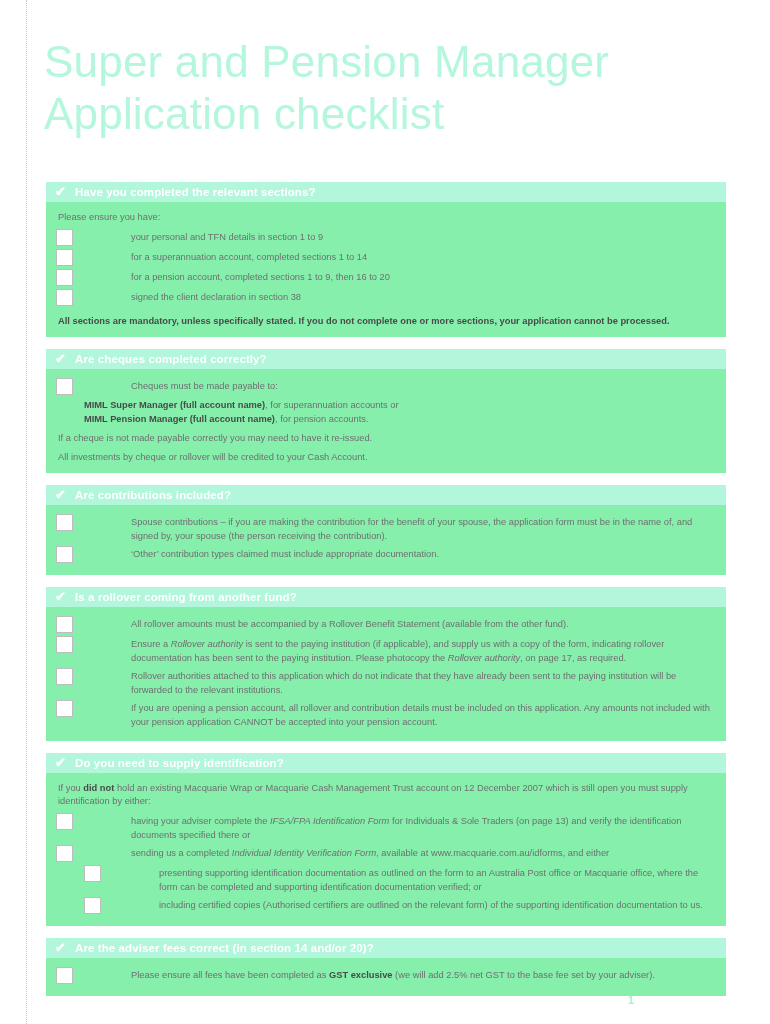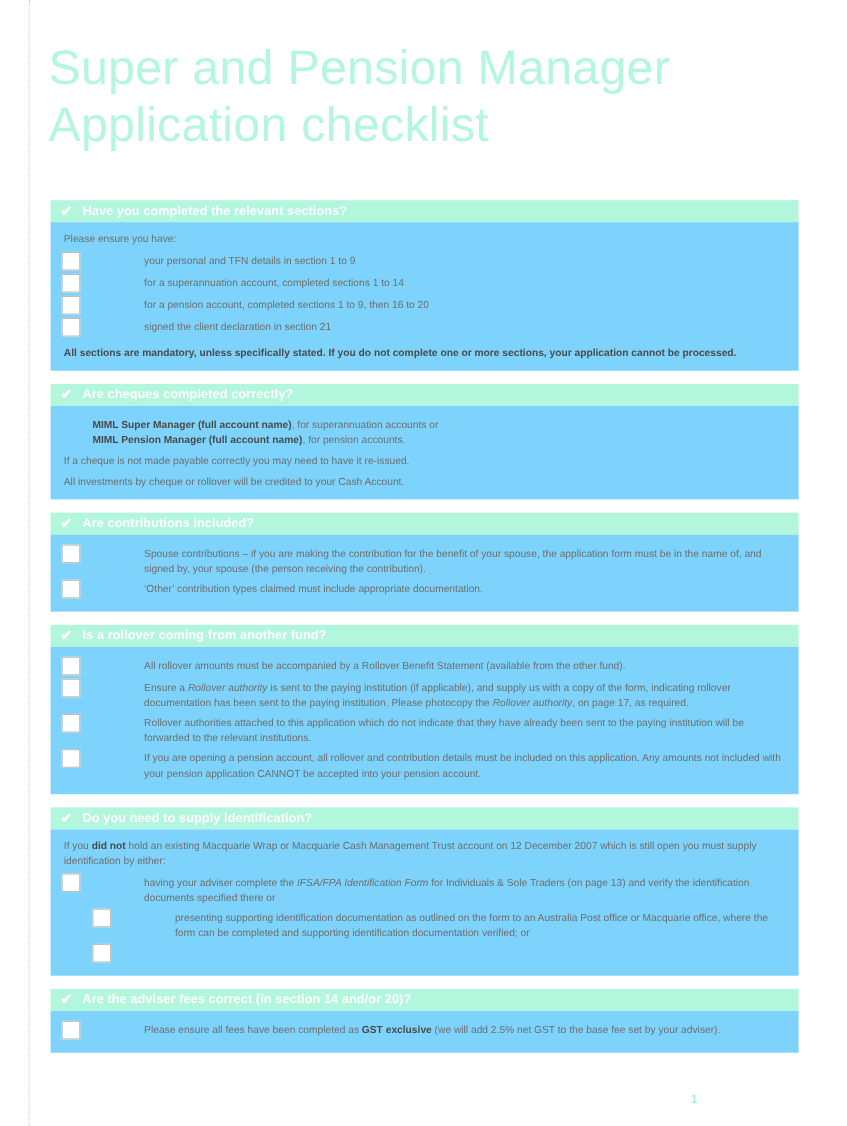--- a/index.html
+++ b/index.html
@@ -74,21 +74,21 @@
     letter-spacing: 0.1px;
   }
   .section-header .check {
     color: #ffffff;
     font-size: 13px;
     line-height: 20px;
     margin-right: 9px;
     font-weight: bold;
   }
   .section-body {
-    background: #7dd3fc;
+    background: #86efac;
     padding: 9px 10px 9px 10px;
   }
 
   
   .intro {
     font-size: 9.3px;
     line-height: 13px;
     color: #6f6f6f;
     margin: 0 0 5px 2px;
   }
@@ -183,33 +183,37 @@
         <div class="cb-row">
           <span class="checkbox"></span>
           <span class="cb-text">for a superannuation account, completed sections 1 to 14</span>
         </div>
         <div class="cb-row">
           <span class="checkbox"></span>
           <span class="cb-text">for a pension account, completed sections 1 to 9, then 16 to 20</span>
         </div>
         <div class="cb-row">
           <span class="checkbox"></span>
-          <span class="cb-text">signed the client declaration in section 21</span>
+          <span class="cb-text">signed the client declaration in section 38</span>
         </div>
 
         <div class="footnote-bold">All sections are mandatory, unless specifically stated. If you do not complete one or more sections, your application cannot be processed.</div>
       </div>
     </div>
 
     <div class="section">
       <div class="section-header">
         <span class="check">✔</span>
         <span>Are cheques completed correctly?</span>
       </div>
       <div class="section-body">
+        <div class="cb-row">
+          <span class="checkbox"></span>
+          <span class="cb-text payable">Cheques must be made payable to:</span>
+        </div>
 
         <div class="payable-names">
           <div>
             <b>MIML Super Manager (full account name)</b><span>, for superannuation accounts or</span>
           </div>
           <div>
             <b>MIML Pension Manager (full account name)</b><span>, for pension accounts.</span>
           </div>
         </div>
 
@@ -266,27 +270,32 @@
         <span>Do you need to supply identification?</span>
       </div>
       <div class="section-body">
         <div class="intro"><span>If you </span><b>did not</b><span> hold an existing Macquarie Wrap or Macquarie Cash Management Trust account on 12 December 2007 which is still open you must supply identification by either:</span></div>
 
         <div class="cb-row">
           <span class="checkbox"></span>
           <span class="cb-text"><span>having your adviser complete the </span><i>IFSA/FPA Identification Form</i><span> for Individuals &amp; Sole Traders (on page 13) and verify the identification documents specified there or</span></span>
         </div>
 
+        <div class="cb-row">
+          <span class="checkbox"></span>
+          <span class="cb-text"><span>sending us a completed </span><i>Individual Identity Verification Form</i><span>, available at www.macquarie.com.au/idforms, and either</span></span>
+        </div>
 
         <div class="cb-row nested">
           <span class="checkbox"></span>
           <span class="cb-text">presenting supporting identification documentation as outlined on the form to an Australia Post office or Macquarie office, where the form can be completed and supporting identification documentation verified; or</span>
         </div>
         <div class="cb-row nested">
           <span class="checkbox"></span>
+          <span class="cb-text">including certified copies (Authorised certifiers are outlined on the relevant form) of the supporting identification documentation to us.</span>
         </div>
       </div>
     </div>
 
     <div class="section">
       <div class="section-header">
         <span class="check">✔</span>
         <span>Are the adviser fees correct (in section 14 and/or 20)?</span>
       </div>
       <div class="section-body">

